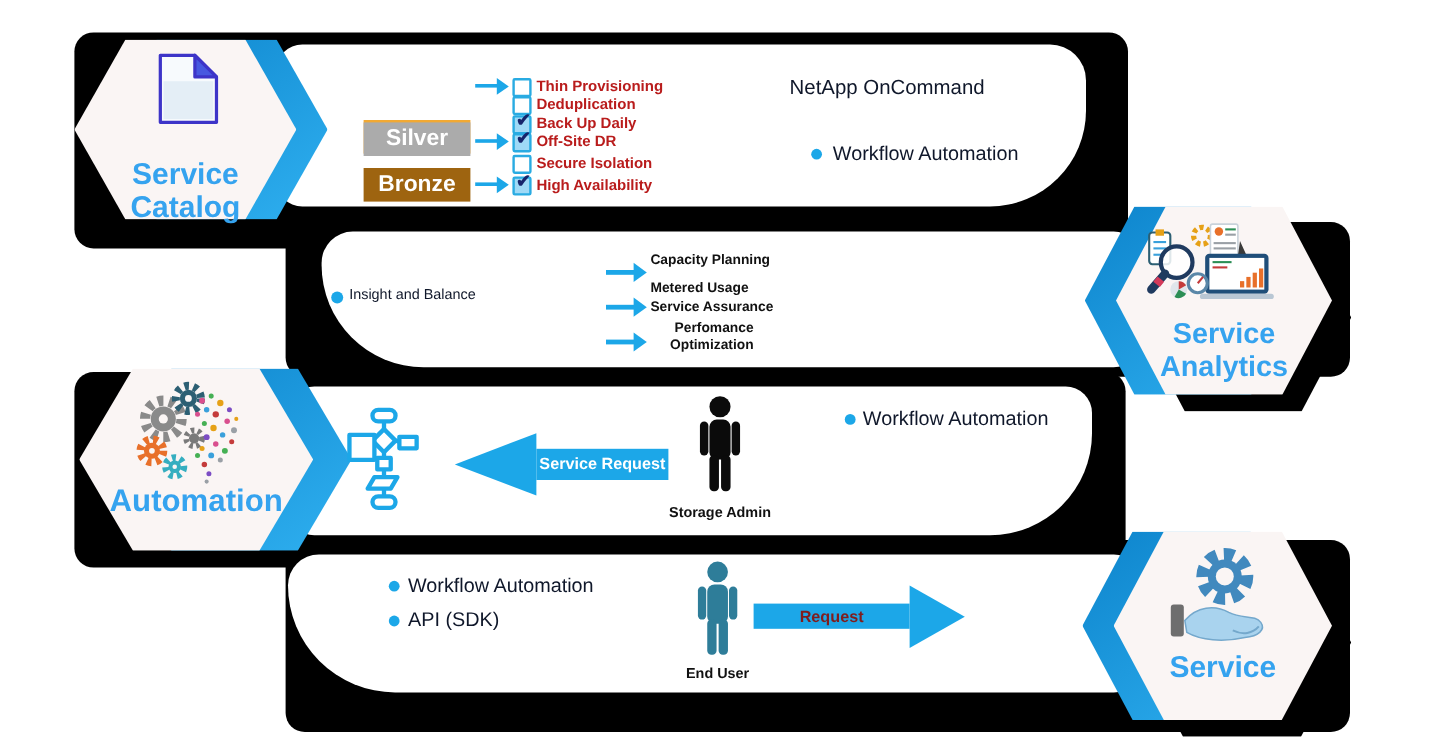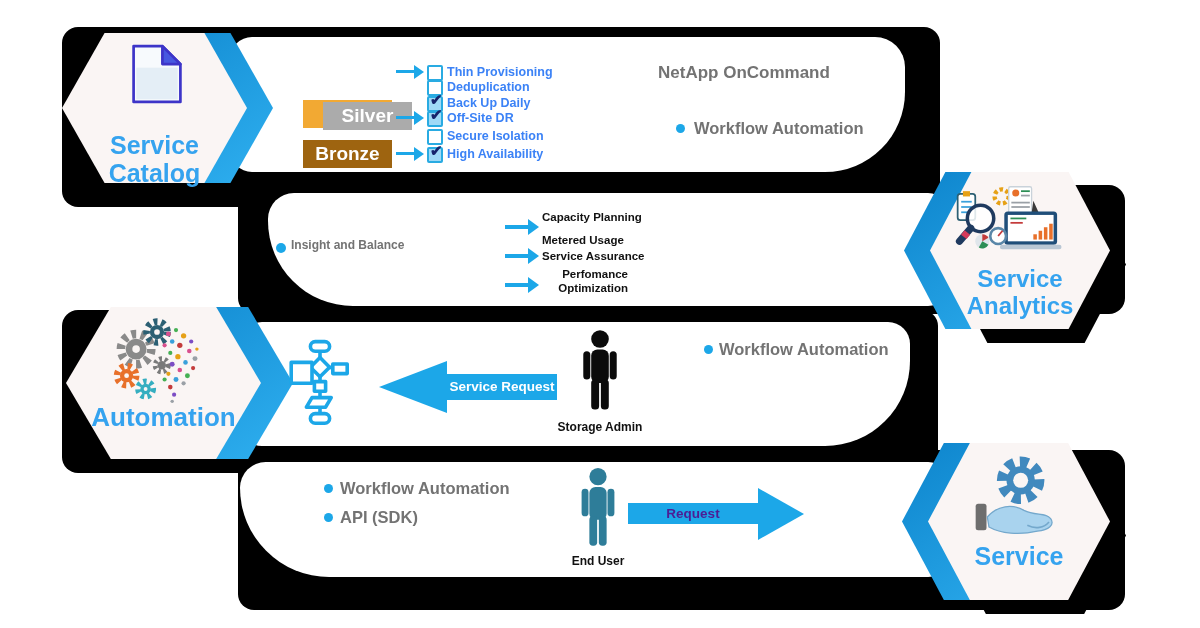--- a/index.html
+++ b/index.html
@@ -6,43 +6,43 @@
   body{width:1200px;height:628px;position:relative;background:#fff;
        font-family:"Liberation Sans",sans-serif;overflow:hidden;}
   .band{position:absolute;background:#000;border-radius:16px;}
   .wbox{position:absolute;background:#fff;}
   .hex{position:absolute;clip-path:polygon(23% 0,77% 0,100% 50%,77% 100%,23% 100%,0 50%);}
   .hex.white{background:#FAF5F4;}
   .hex.blue{background:linear-gradient(145deg,#0D84CC,#2FB0F0);}
   .hex.shadow{background:#000;}
   .hexlabel{position:absolute;text-align:center;font-weight:bold;color:#35A3EF;}
   .dot{position:absolute;border-radius:50%;background:#1CA7E8;}
-  .btxt{position:absolute;font-weight:bold;color:#737373;}
+  .btxt{position:absolute;font-weight:normal;color:#0f172a;}
   .marr{position:absolute;height:3px;background:#1CA7E8;}
   .marr::after{content:"";position:absolute;right:-9px;top:-5.5px;width:0;height:0;
       border-left:10px solid #1CA7E8;border-top:7px solid transparent;border-bottom:7px solid transparent;}
   .marr2{position:absolute;height:4px;background:#1CA7E8;}
   .marr2::after{content:"";position:absolute;right:-10px;top:-6px;width:0;height:0;
       border-left:11px solid #1CA7E8;border-top:8px solid transparent;border-bottom:8px solid transparent;}
   .tier{position:absolute;left:303px;width:89px;height:28px;text-align:center;line-height:28px;
         color:#fff;font-weight:bold;font-size:19px;}
   .tier.gold{background:#F2A933;margin-top:40px;}
   .tier.silver{background:#ABABAB;}
   .tier.bronze{background:#9E6410;}
   .cb{position:absolute;width:12px;height:12px;border:2.5px solid #29ABE2;border-radius:2px;background:#fff;}
   .cb.on{background:#9FD9F6;}
   .cb.on::after{content:"\2714";position:absolute;top:-7px;left:1px;font-size:15px;font-weight:bold;color:#16246B;}
-  .feat{position:absolute;left:447px;font-weight:bold;font-size:12.5px;color:#3b82f6;line-height:16px;}
+  .feat{position:absolute;left:447px;font-weight:bold;font-size:12.5px;color:#b91c1c;line-height:16px;}
   .r2item{position:absolute;left:542px;font-weight:bold;font-size:11.5px;color:#111;line-height:14px;}
   .bigarrow-left{position:absolute;left:447px;top:374px;width:110px;height:26px;background:#1CA7E8;
         color:#fff;font-weight:bold;font-size:13.5px;text-align:center;line-height:26px;}
   .bigarrow-left::before{content:"";position:absolute;left:-68px;top:-13px;width:0;height:0;
         border-right:68px solid #1CA7E8;border-top:26px solid transparent;border-bottom:26px solid transparent;}
   .bigarrow-right{position:absolute;left:628px;top:503px;width:130px;height:21px;background:#1CA7E8;
-        color:#4c1d95;font-weight:bold;font-size:13.5px;text-align:center;line-height:21px;}
+        color:#7f1d1d;font-weight:bold;font-size:13.5px;text-align:center;line-height:21px;}
   .bigarrow-right::after{content:"";position:absolute;right:-46px;top:-15.5px;width:0;height:0;
         border-left:46px solid #1CA7E8;border-top:26px solid transparent;border-bottom:26px solid transparent;}
   .plabel{position:absolute;font-weight:bold;font-size:12px;color:#111;text-align:center;}
   svg{position:absolute;overflow:visible;}
 </style>
 </head>
 <body>
 
 <div class="band" style="left:62px;top:27px;width:878px;height:180px;"></div>
 <div class="wbox" style="left:230px;top:37px;width:675px;height:135px;border-radius:22px 30px 80px 22px;"></div>
@@ -62,21 +62,21 @@
   <path d="M4,4 H36 L56,24 V66 H4 Z" fill="#F7FAFD" stroke="#3D34C8" stroke-width="3" stroke-linejoin="round"></path>
   <path d="M36,4 V24 H56 Z" fill="#4758E0" stroke="#3D34C8" stroke-width="3" stroke-linejoin="round"></path>
   <rect x="7" y="28" width="46" height="35" fill="#E4EEF6"></rect>
 </svg>
 <div class="hexlabel" style="left:62px;top:131px;width:185px;font-size:25px;line-height:28px;">
   <div>Service</div>
   <div>Catalog</div>
 </div>
 
 <div class="tier gold" style="top:60px;">Gold</div>
-<div class="tier silver" style="top:102px;margin-left:20px;">Silver</div>
+<div class="tier silver" style="top:102px;">Silver</div>
 <div class="tier bronze" style="top:140px;">Bronze</div>
 
 <div class="marr" style="left:396px;top:70px;width:19px;"></div>
 <div class="marr" style="left:396px;top:116px;width:19px;"></div>
 <div class="marr" style="left:396px;top:152px;width:19px;"></div>
 
 <div class="cb" style="left:427px;top:65px;"></div>
 <div class="cb" style="left:427px;top:80px;"></div>
 <div class="cb on" style="left:427px;top:96px;"></div>
 <div class="cb on" style="left:427px;top:111px;"></div>

